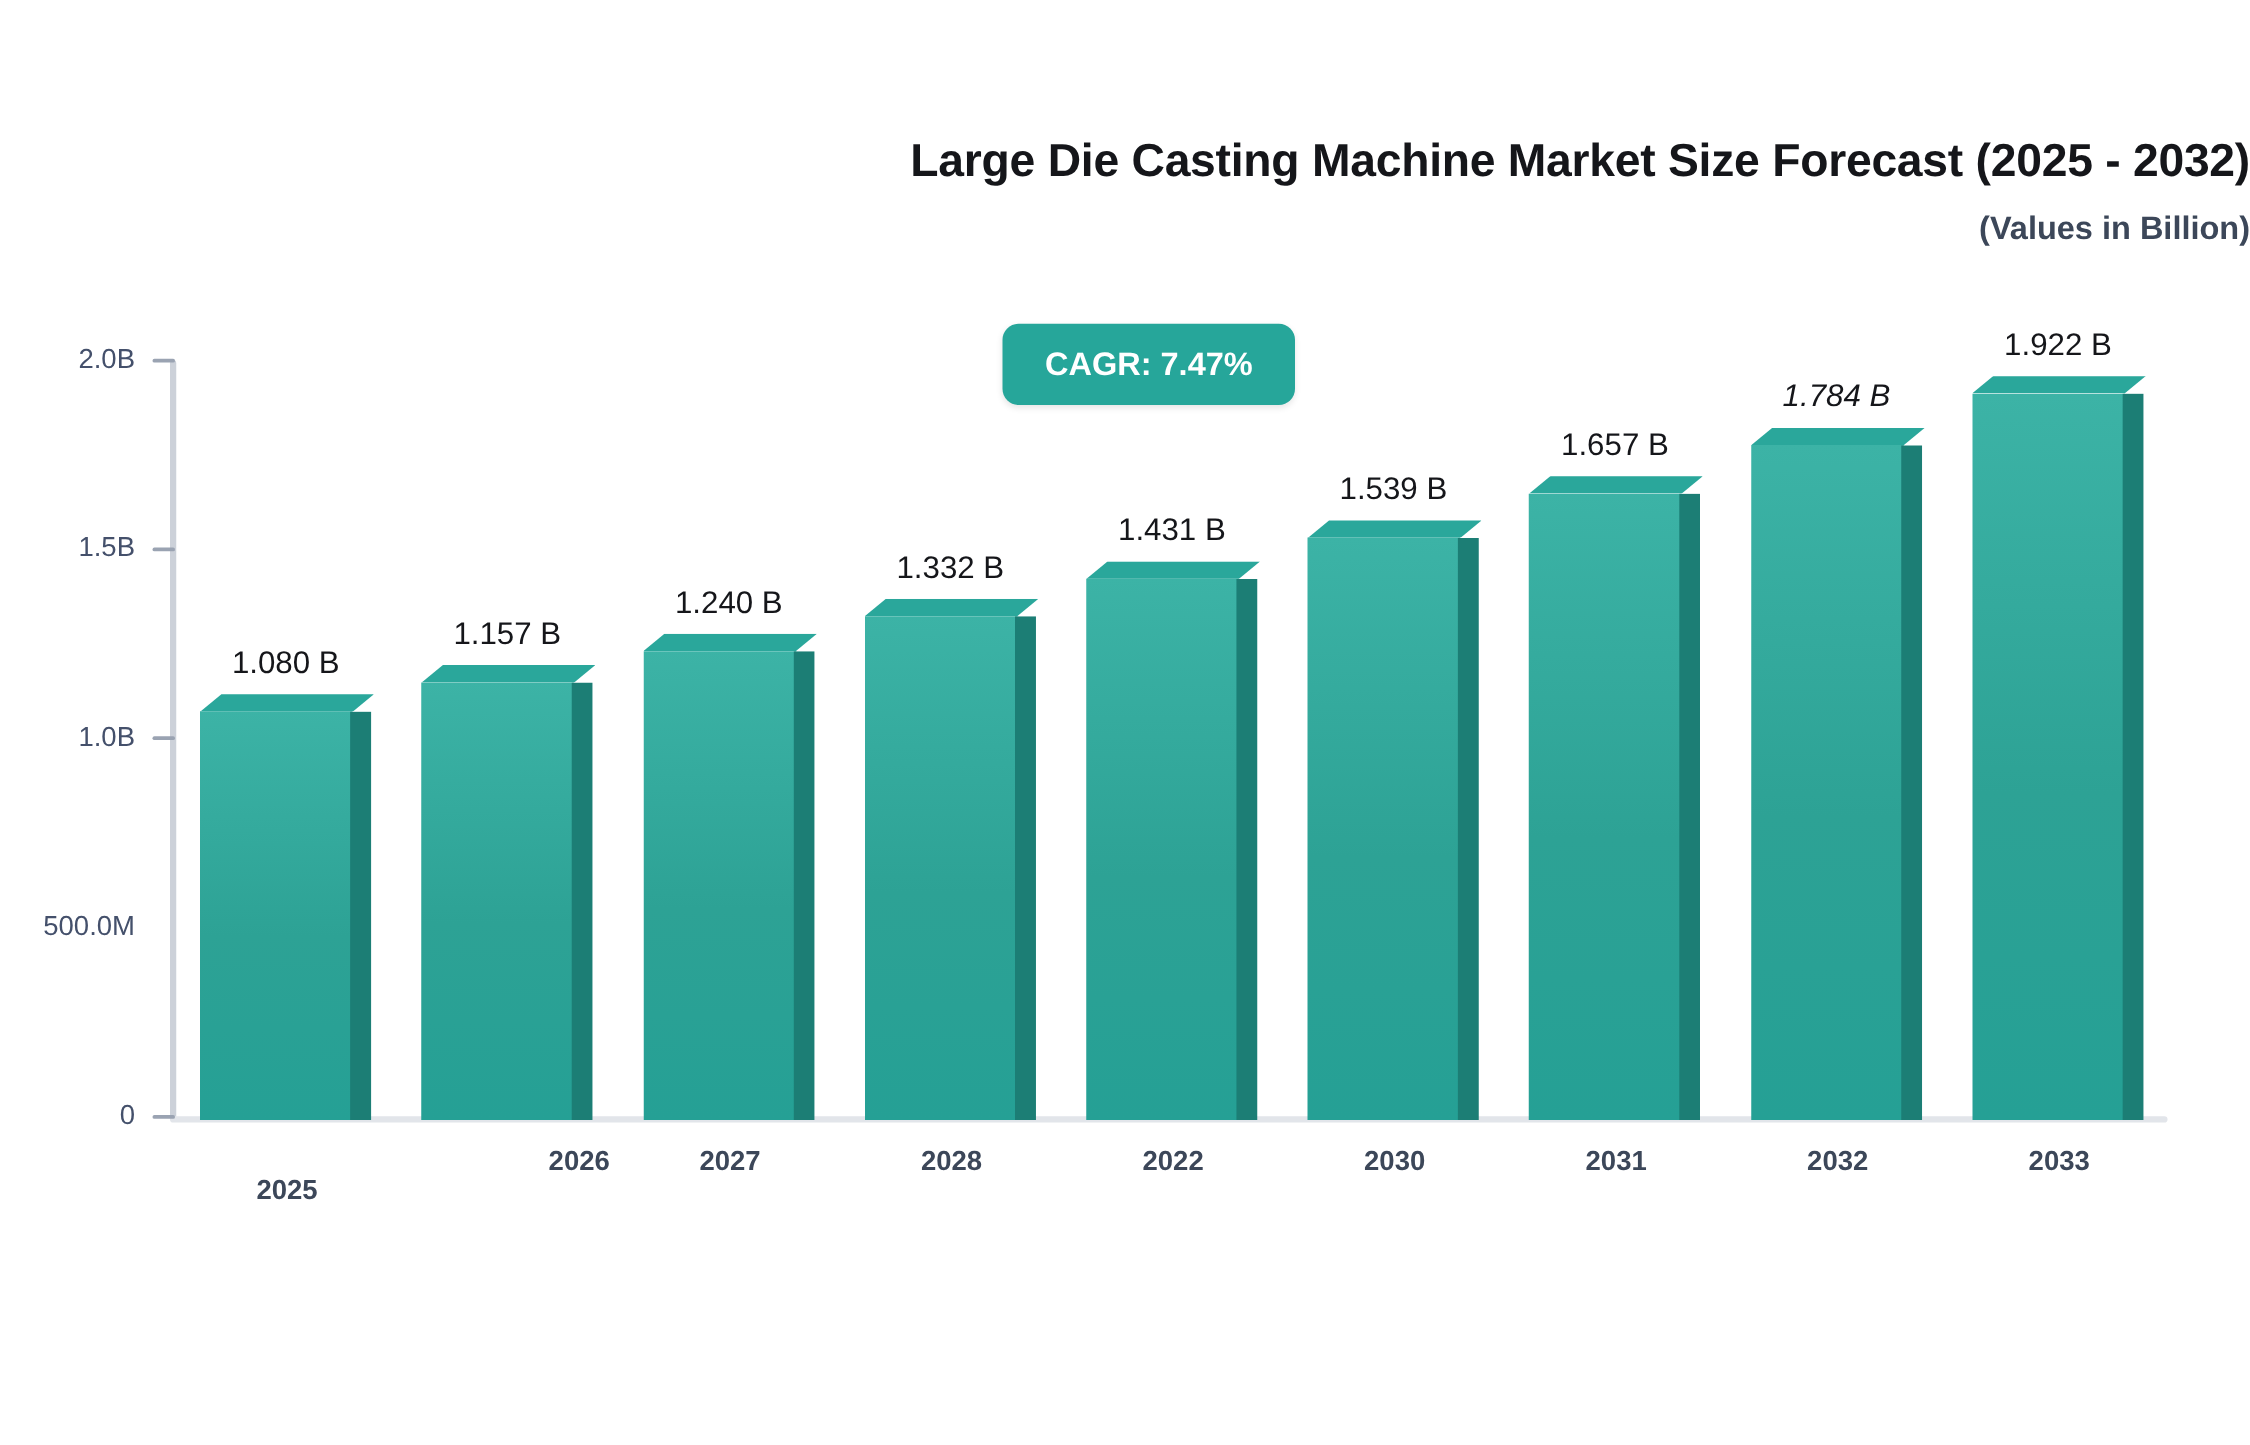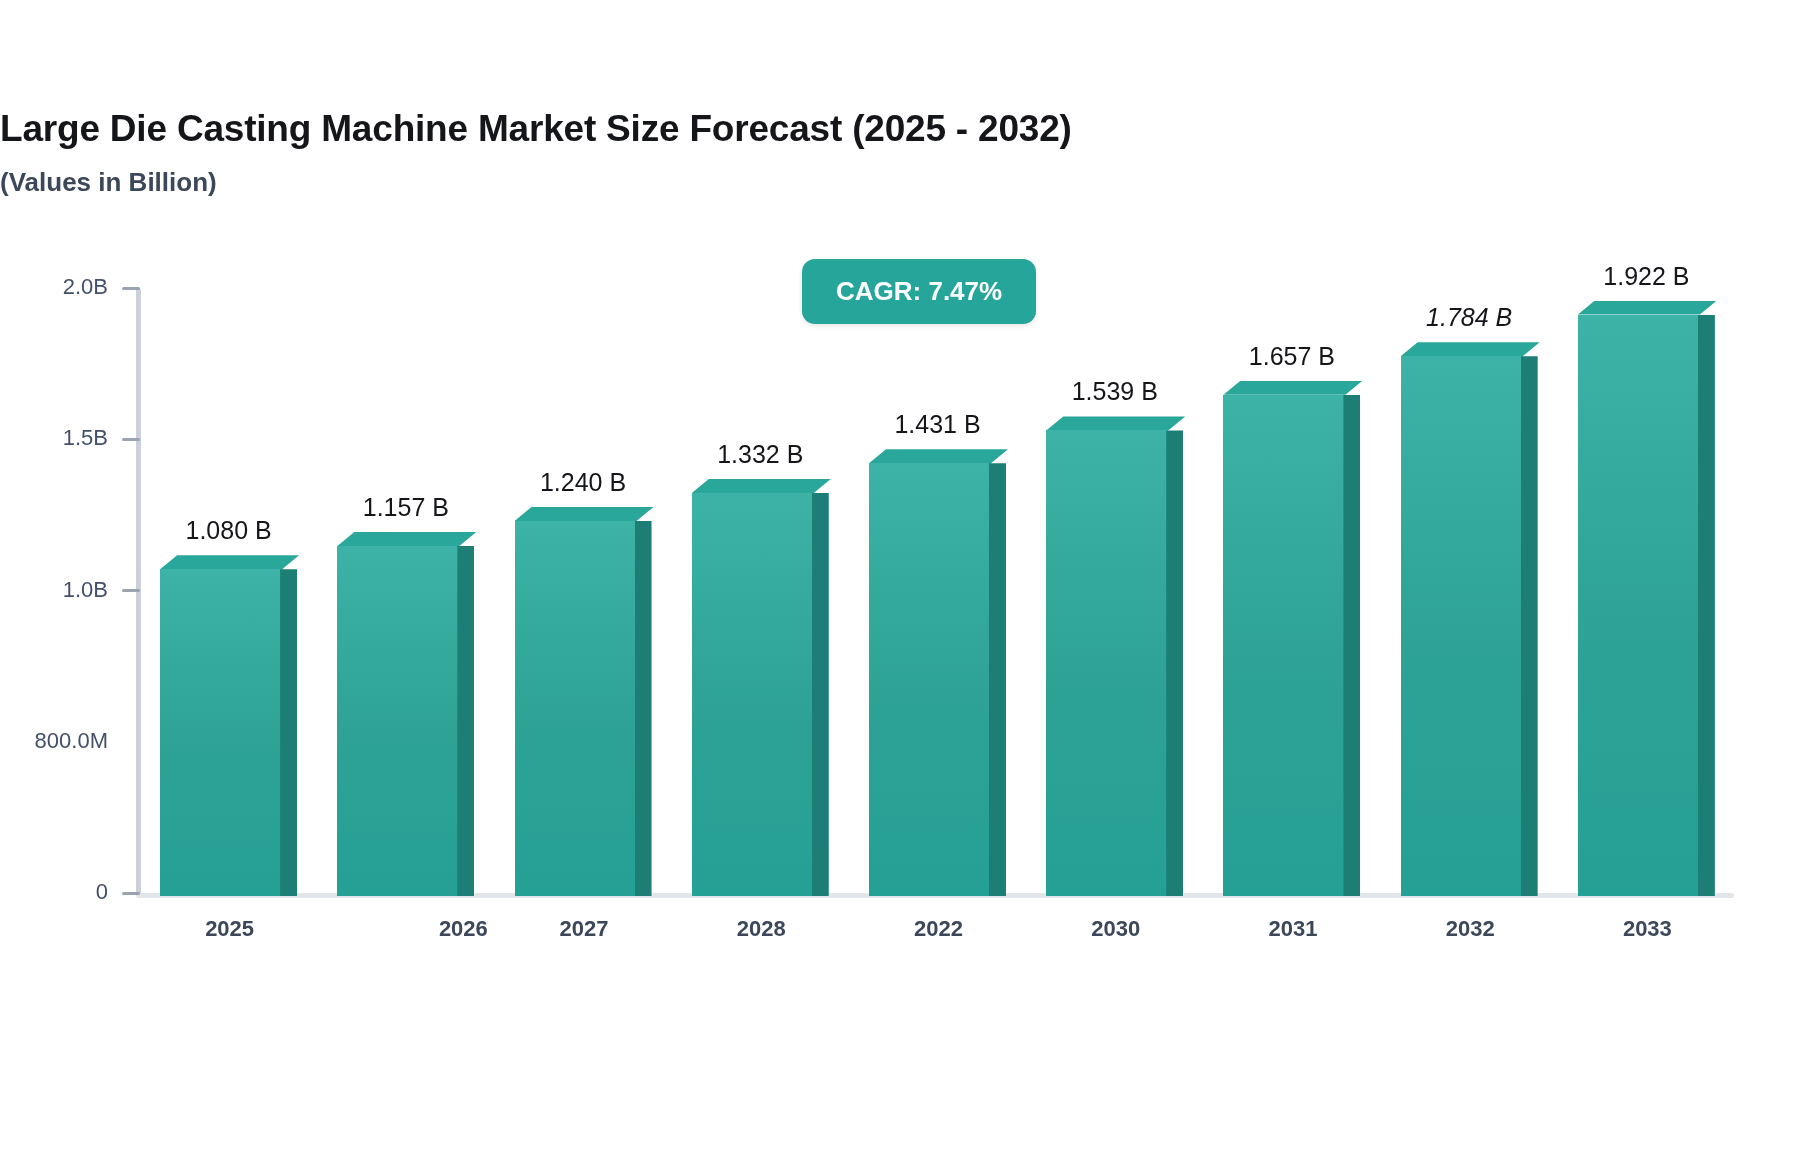--- a/index.html
+++ b/index.html
@@ -17,21 +17,21 @@
     height: 1156px;
     background: #ffffff;
   }
 
   
   #title-block {
     position: absolute;
     top: 108px;
     left: 0;
     width: 1800px;
-    text-align: left;
+    text-align: right;
   }
   #chart-title {
     font-size: 37px;
     font-weight: bold;
     color: #15161a;
     letter-spacing: -0.2px;
     line-height: 1.15;
   }
   #chart-subtitle {
     margin-top: 16px;
@@ -205,21 +205,21 @@
       </div>
       <div class="y-tick-row" style="top: 439.25px;">
         <span class="y-tick-label">1.5B</span>
         <span class="y-tick-dash"></span>
       </div>
       <div class="y-tick-row" style="top: 590.5px;">
         <span class="y-tick-label">1.0B</span>
         <span class="y-tick-dash"></span>
       </div>
       <div class="y-tick-row" style="top: 741.75px;">
-        <span class="y-tick-label">800.0M</span>
+        <span class="y-tick-label">500.0M</span>
         <span style="display: inline-block; width: 18px; margin-left: 14px;"></span>
       </div>
       <div class="y-tick-row" style="top: 893px;">
         <span class="y-tick-label">0</span>
         <span class="y-tick-dash"></span>
       </div>
     </div>
 
   <div id="bars">
       <div class="bar-slot" style="left: 19.1111px; width: 139px;">
@@ -290,21 +290,21 @@
         <div class="bar-wrap" style="height: 581.405px;">
           <div class="bar-face" style="background: linear-gradient(rgb(60, 179, 166) 0%, rgb(45, 162, 149) 55%, rgb(37, 160, 149) 100%);"></div>
           <div class="bar-side" style="background: rgb(28, 126, 117);"></div>
           <div class="bar-top" style="top: -14px; background: rgb(42, 167, 155);"></div>
         </div>
         <div class="bar-label" style="bottom: 605.405px;">1.922 B</div>
       </div>
     </div>
 
   <div id="x-ticks">
-      <div class="x-label" style="left: 148.611px;">2025</div>
+      <div class="x-label" style="left: 148.611px; margin-top: 23px;">2025</div>
       <div class="x-label" style="left: 325.833px; text-align: right;">2026</div>
       <div class="x-label" style="left: 503.056px;">2027</div>
       <div class="x-label" style="left: 680.278px;">2028</div>
       <div class="x-label" style="left: 857.5px;">2022</div>
       <div class="x-label" style="left: 1034.72px;">2030</div>
       <div class="x-label" style="left: 1211.94px; text-align: center;">2031</div>
       <div class="x-label" style="left: 1389.17px;">2032</div>
       <div class="x-label" style="left: 1566.39px;">2033</div>
     </div>
 

